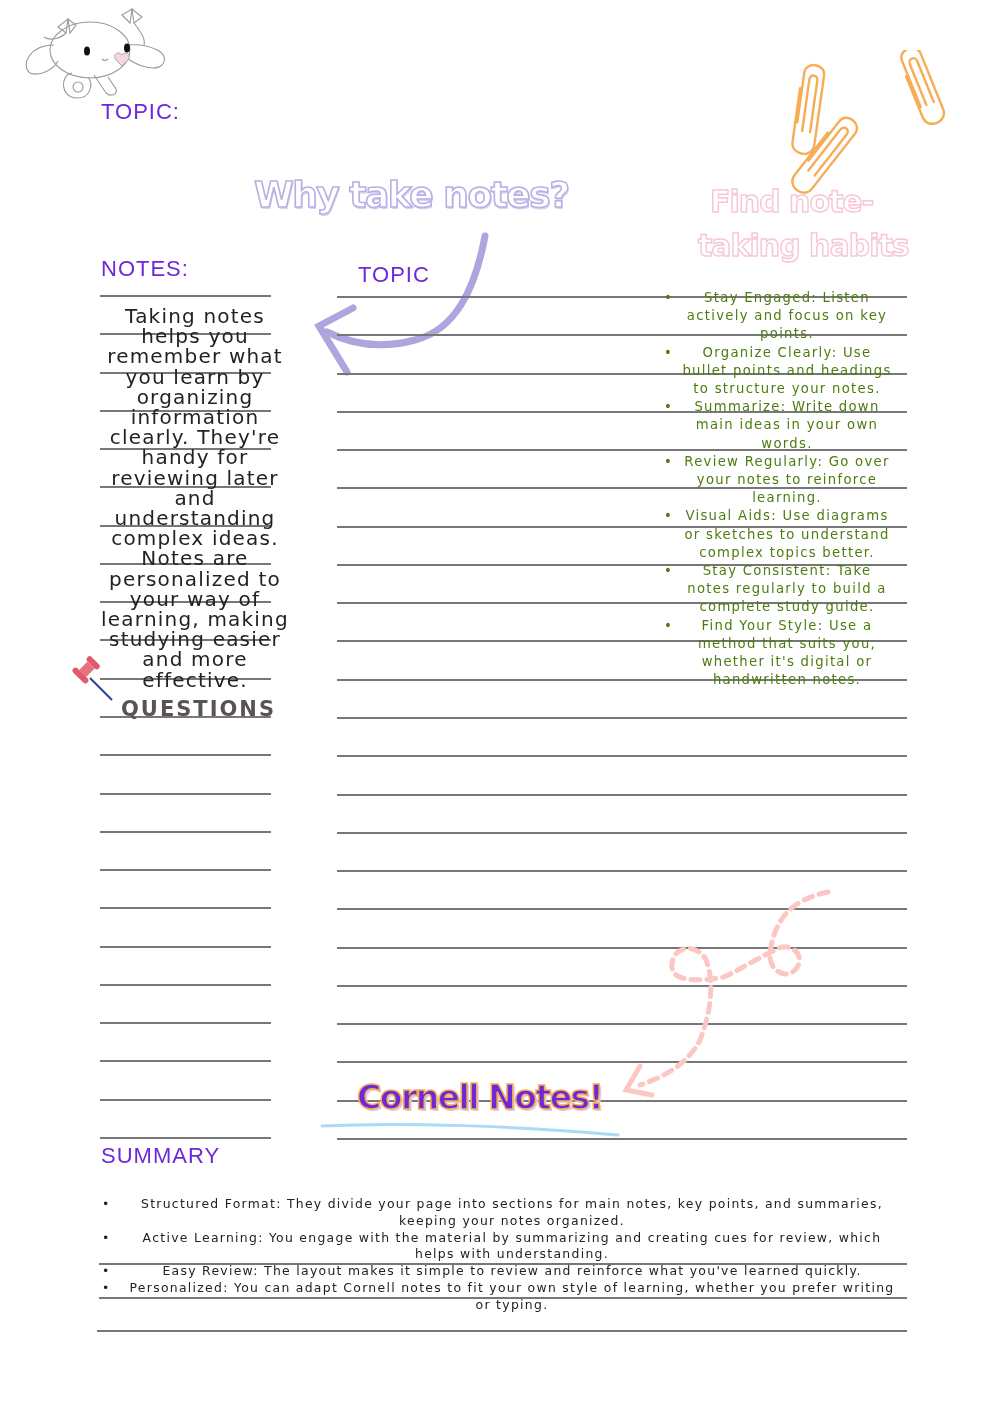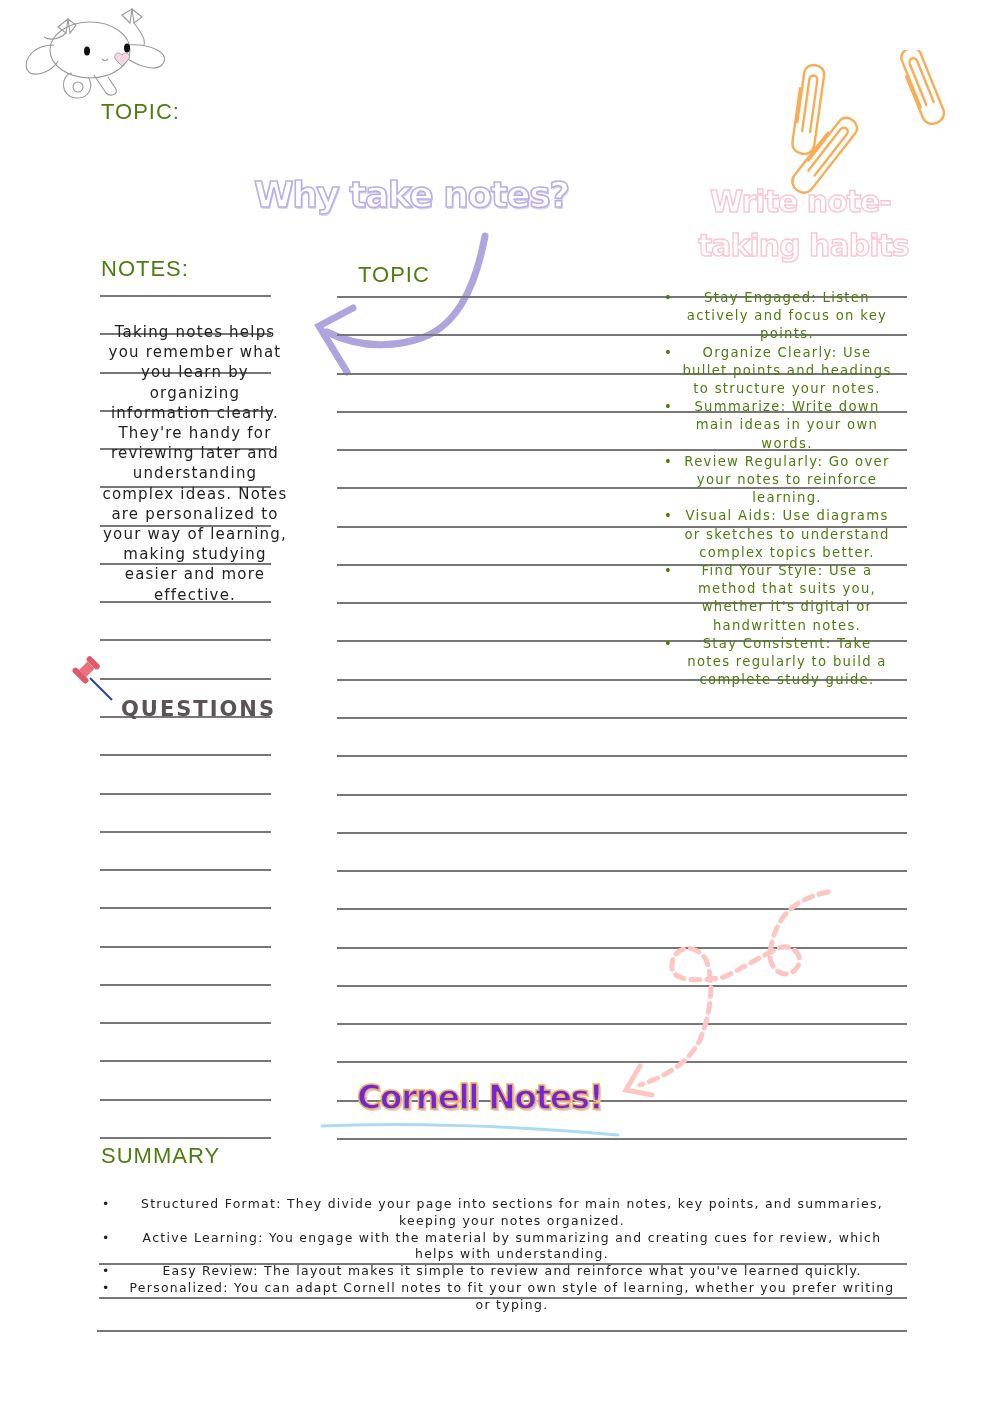--- a/index.html
+++ b/index.html
@@ -1,20 +1,20 @@
 <!DOCTYPE html>
 <html><head>
 <meta charset="utf-8">
 <style>
   html,body{margin:0;padding:0;background:#ffffff;}
   body{width:1005px;height:1421px;position:relative;overflow:hidden;font-family:"DejaVu Sans",sans-serif;color:#222;}
   .abs{position:absolute;}
   .rule{position:absolute;height:2px;background:#777;}
-  .heading{position:absolute;font-family:"Liberation Sans",sans-serif;color:#4d7c0f;letter-spacing:1px;}
-  .cue-text{position:absolute;left:100px;width:190px;top:306px;text-align:center;font-size:15px;line-height:20.2px;letter-spacing:1.2px;color:#222;font-family:"DejaVu Sans",sans-serif;margin-top:16px;}
+  .heading{position:absolute;font-family:"Liberation Sans",sans-serif;color:#6d28d9;letter-spacing:1px;}
+  .cue-text{position:absolute;left:100px;width:190px;top:306px;text-align:center;font-size:20px;line-height:20.2px;letter-spacing:1.2px;color:#222;font-family:"DejaVu Sans",sans-serif;}
   .habits{position:absolute;left:660px;width:232px;top:289px;margin:0;padding:0;list-style:none;font-size:13.2px;line-height:18.2px;letter-spacing:1.3px;text-align:center;color:#4d7c0f;}
   .habits li{position:relative;padding-left:22px;}
   .habits li::before{content:"•";position:absolute;left:4px;top:0;}
   .summary{position:absolute;left:100px;width:800px;top:1196px;margin:0;padding:0;list-style:none;font-size:12.4px;line-height:16.8px;letter-spacing:1.3px;text-align:center;color:#222;}
   .summary li{position:relative;padding-left:24px;}
   .summary li::before{content:"•";position:absolute;left:2px;top:0;}
   .bubble{position:absolute;font-weight:bold;color:#fff;white-space:nowrap;font-family:"DejaVu Sans",sans-serif;}
 </style>
 </head>
 <body>
@@ -51,21 +51,21 @@
     </g>
     <g transform="translate(122,2) rotate(-22)">
       <path d="M6 62 L6 12 C6 0 26 0 26 12 L26 72 C26 86 4 86 4 72 L4 28"></path>
       <path d="M12 62 L12 18 C12 12 20 12 20 18 L20 62"></path>
     </g>
   </g>
 </svg>
 
 <div class="bubble" style="left:254px;top:174px;font-size:36px;letter-spacing:-1.5px;color:#ffffff;-webkit-text-stroke:1.6px #b9aee6;text-shadow:1px 2px 0 #d9d2f3;">Why take notes?</div>
 
-<div class="bubble" style="left:710px;top:184px;font-size:30px;letter-spacing:-1px;-webkit-text-stroke:1.4px #f7c6d3;">Write note-</div>
+<div class="bubble" style="left:710px;top:184px;font-size:30px;letter-spacing:-1px;-webkit-text-stroke:1.4px #f7c6d3;">Find note-</div>
 <div class="bubble" style="left:698px;top:228px;font-size:30px;letter-spacing:-1px;-webkit-text-stroke:1.4px #f7c6d3;">taking habits</div>
 
 <svg class="abs" style="left:305px;top:230px;" width="190" height="150" viewBox="0 0 190 150">
   <g fill="none" stroke="#b0a4de" stroke-width="7" stroke-linecap="round">
     <path d="M180 6 C170 60 150 100 110 110 C80 118 50 116 22 102"></path>
     <path d="M48 78 L14 96 L42 142"></path>
   </g>
 </svg>
 
 <div class="heading" style="left:101px;top:256px;font-size:22px;">NOTES:</div>
@@ -135,22 +135,22 @@
 </svg>
 
 <div class="heading" style="left:121px;top:697px;font-size:21px;font-weight:bold;color:#5a5254;letter-spacing:2px;font-family:'DejaVu Sans',sans-serif;">QUESTIONS</div>
 
 <ul class="habits">
   <li>Stay Engaged: Listen actively and focus on key points.</li>
   <li>Organize Clearly: Use bullet points and headings to structure your notes.</li>
   <li>Summarize: Write down main ideas in your own words.</li>
   <li>Review Regularly: Go over your notes to reinforce learning.</li>
   <li>Visual Aids: Use diagrams or sketches to understand complex topics better.</li>
+  <li>Stay Consistent: Take notes regularly to build a complete study guide.</li>
   <li>Find Your Style: Use a method that suits you, whether it's digital or handwritten notes.</li>
-  <li>Stay Consistent: Take notes regularly to build a complete study guide.</li>
 </ul>
 
 <svg class="abs" style="left:610px;top:880px;" width="230" height="230" viewBox="0 0 230 230">
   <g fill="none" stroke="#fcc7c2" stroke-width="5" stroke-dasharray="9 7" stroke-linecap="round">
     <path d="M218 12 C180 20 165 40 160 72 C158 90 175 100 185 90 C198 76 180 60 165 70 C140 82 120 96 110 98 C80 102 60 100 62 84 C64 64 88 64 96 80 C104 100 102 130 90 160 C80 180 60 195 30 205"></path>
   </g>
   <path d="M30 186 L16 210 L42 215" fill="none" stroke="#fcc7c2" stroke-width="5" stroke-linecap="round"></path>
 </svg>
 
 <div class="bubble" style="left:357px;top:1078px;font-size:33px;letter-spacing:-1.5px;color:#6d28d9;-webkit-text-stroke:1.5px #f6ad55;text-shadow:2px 2px 0 #d7d0ec;">Cornell Notes!</div>

